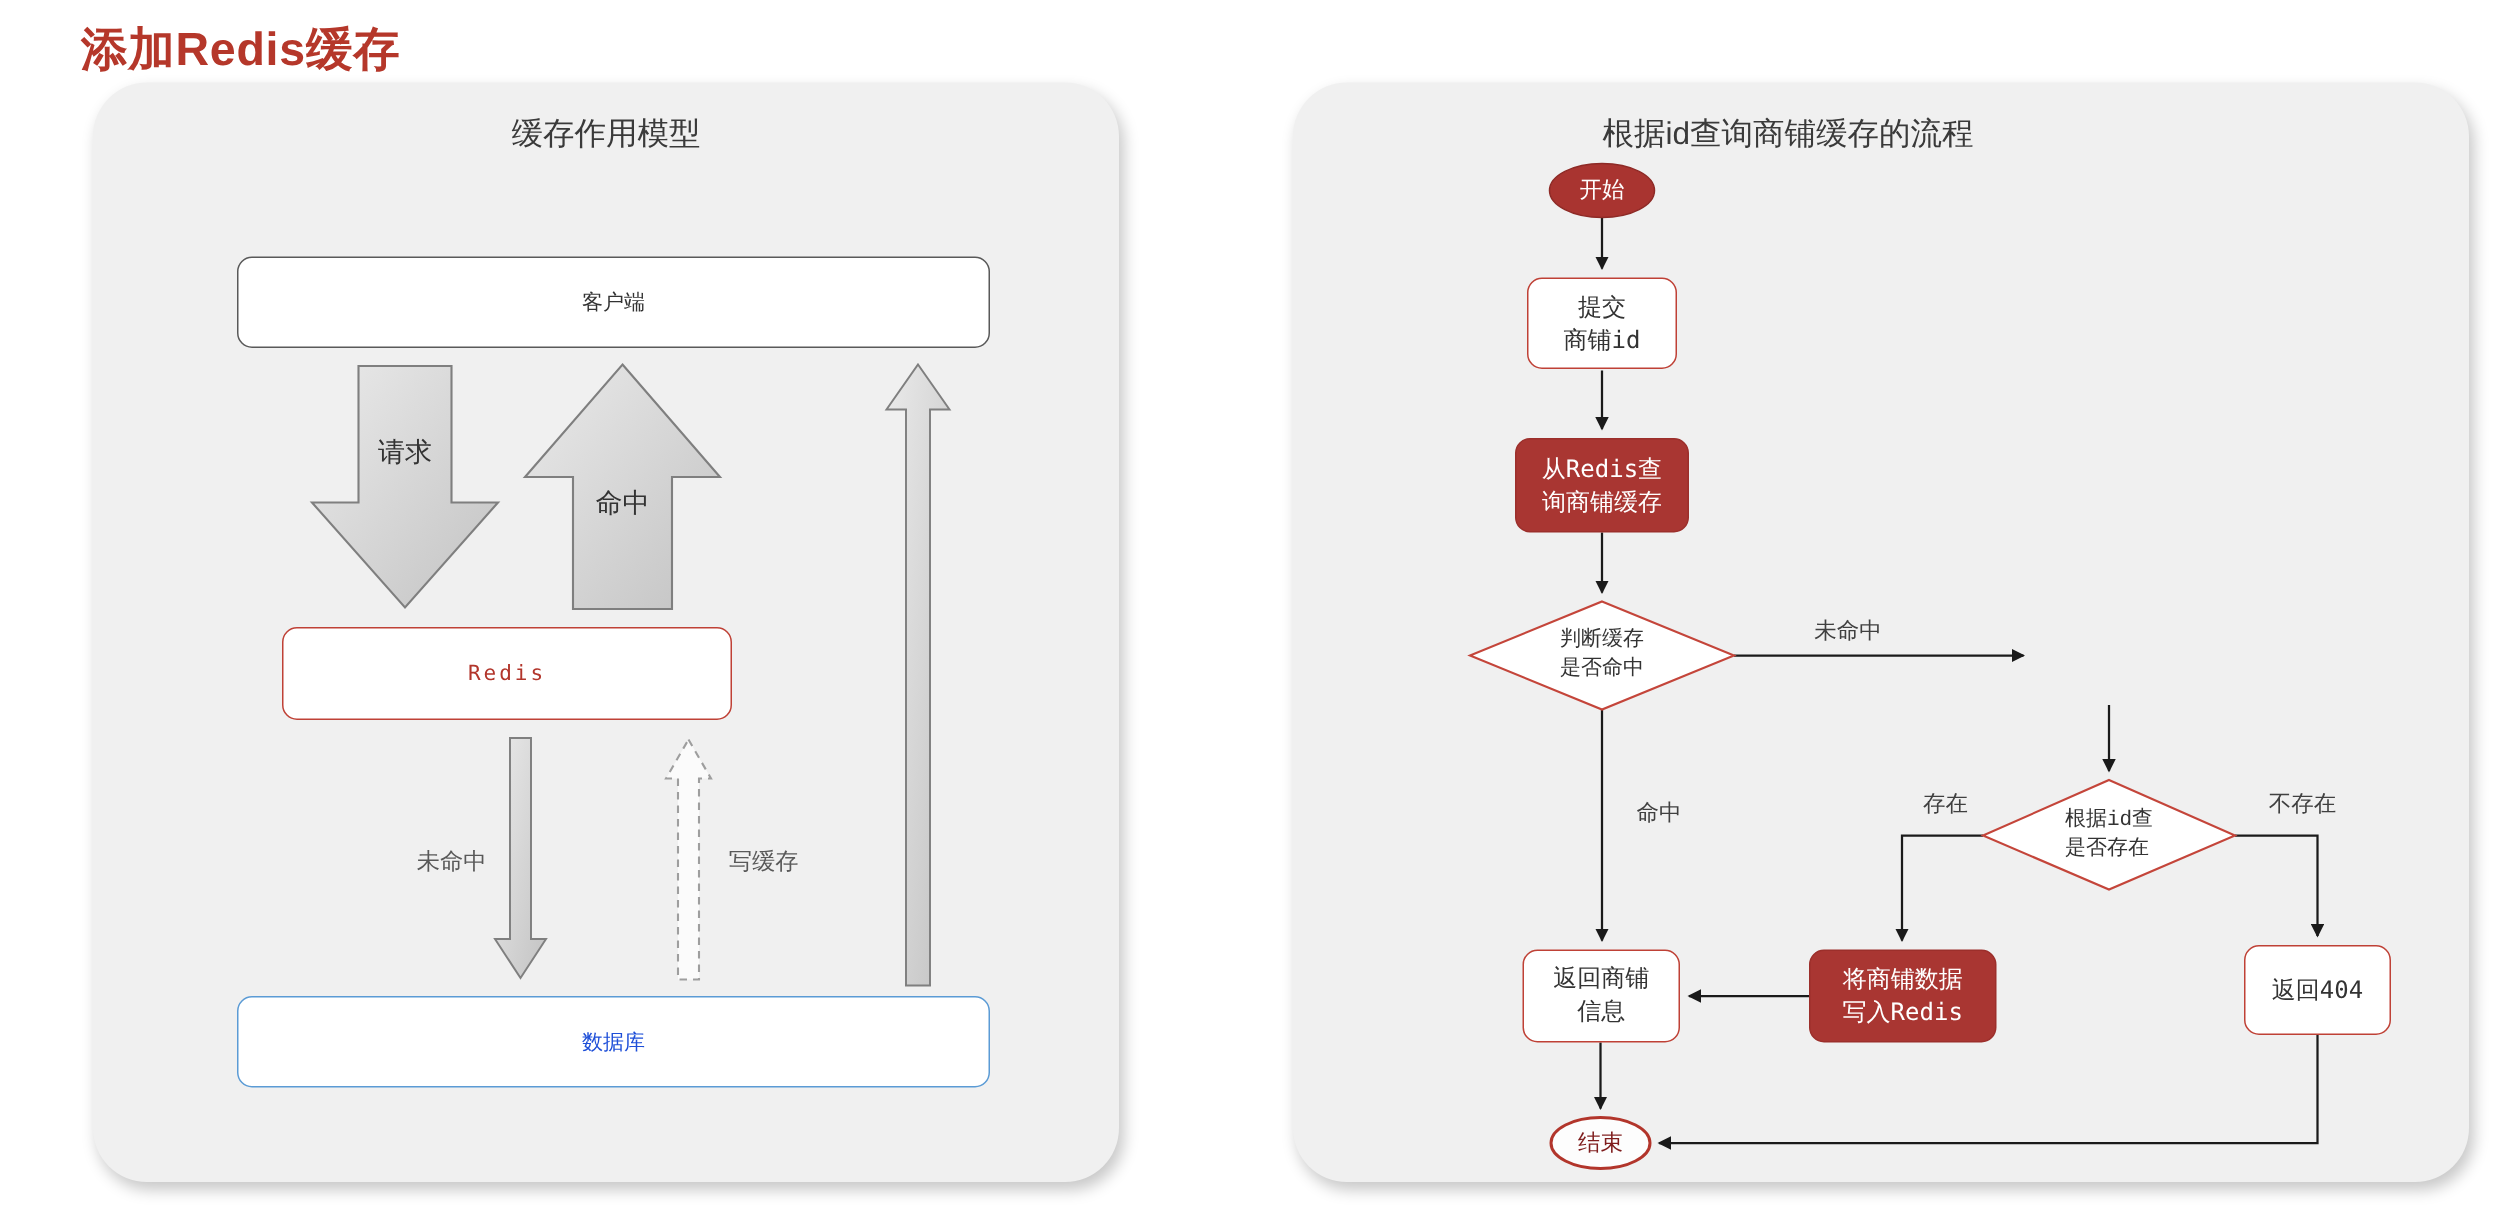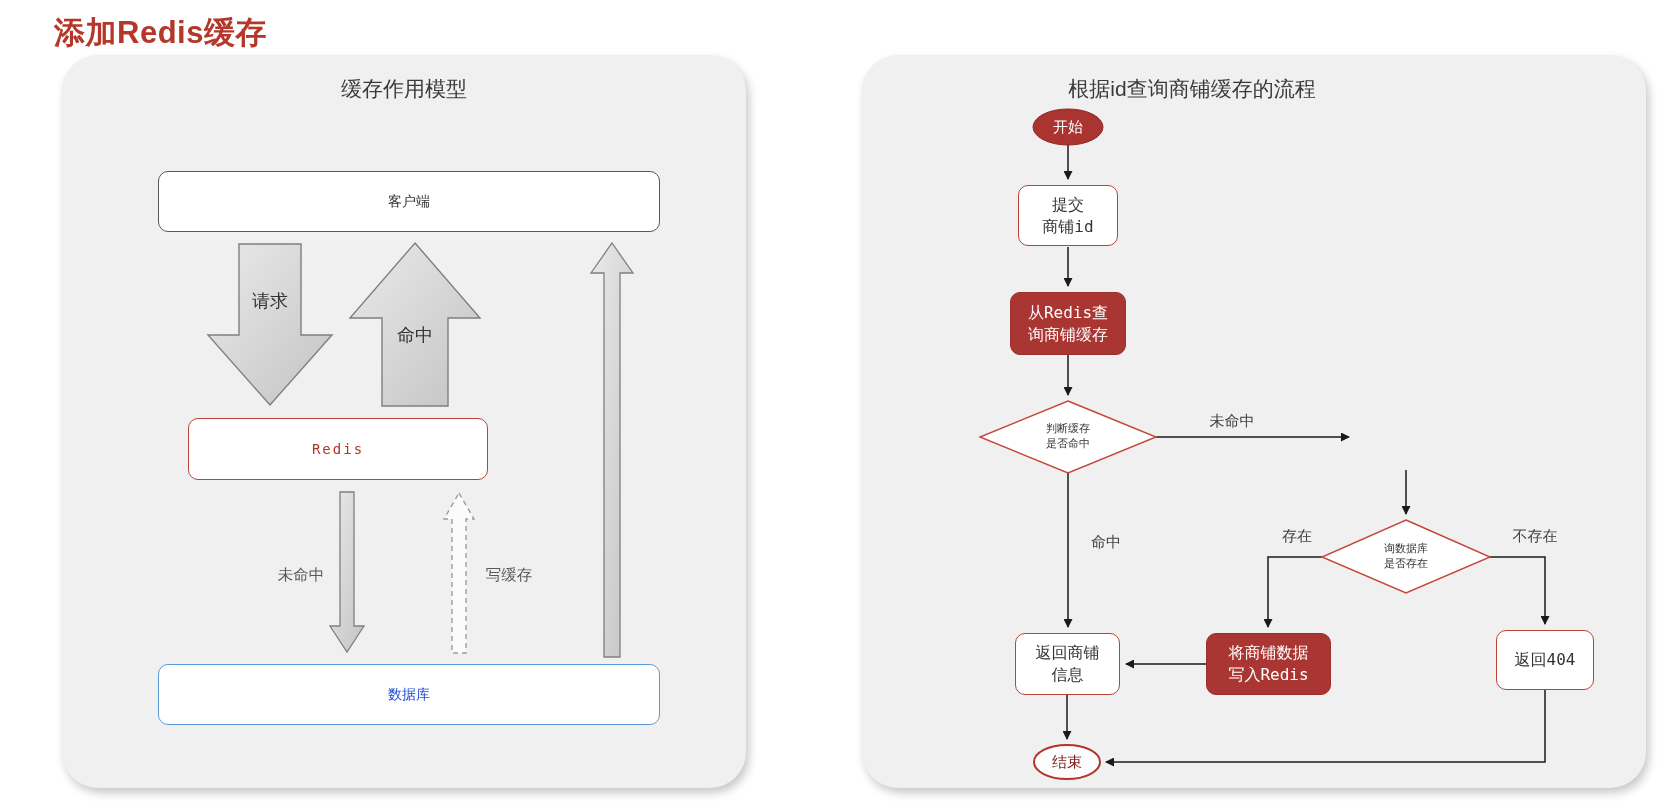--- a/index.html
+++ b/index.html
@@ -23,21 +23,21 @@
   .lbl { position:absolute; transform:translate(-50%,-50%); white-space:nowrap;font-family:Liberation Mono, monospace; }
   .fs16 { font-size:16px; }
   .fs17 { font-size:14px; }
   .mono { font-family:"DejaVu Sans Mono","Liberation Mono",monospace; }
   .arrow-big-label { font-size:18px; color:#333333; }
   .arrow-small-label { font-size:15.5px; color:#595959; }
   .edge-label { font-size:15px; color:#404040; }
   .ellipse-label-start { font-size:15px; color:#ffffff; }
   .ellipse-label-end { font-size:15px; color:#7f1d1d; }
   .redis-text { color:#b2352b; letter-spacing:2px; }
-  .diamond-label { font-size:11px; color:#333333; line-height:1.35; }
+  .diamond-label { font-size:14px; color:#333333; line-height:1.35; }
 </style>
 </head>
 <body>
 
 <div class="page-title">添加Redis缓存</div>
 
 <div id="panel-left" class="panel">
   <div class="panel-title" style="left:342px;">缓存作用模型</div>
 
   <svg class="layer" viewBox="0 0 684 733">
@@ -126,21 +126,21 @@
   </div>
   <div class="node box-white fs16 mono" style="left:634px; top:575px; width:98px; height:60px;text-align:center;">
     <span>返回404</span>
   </div>
 
   <div class="lbl diamond-label" style="left:206px; top:382px;">
     <div>判断缓存</div>
     <div>是否命中</div>
   </div>
   <div class="lbl diamond-label" style="left:544px; top:502px;">
-    <div>询数据库</div>
+    <div>根据id查</div>
     <div>是否存在</div>
   </div>
 
   <div class="lbl edge-label" style="left:370px; top:366px;">未命中</div>
   <div class="lbl edge-label" style="left:244px; top:487px;">命中</div>
   <div class="lbl edge-label" style="left:435px; top:481px;">存在</div>
   <div class="lbl edge-label" style="left:673px; top:481px;">不存在</div>
 </div>
 
 </body></html>

